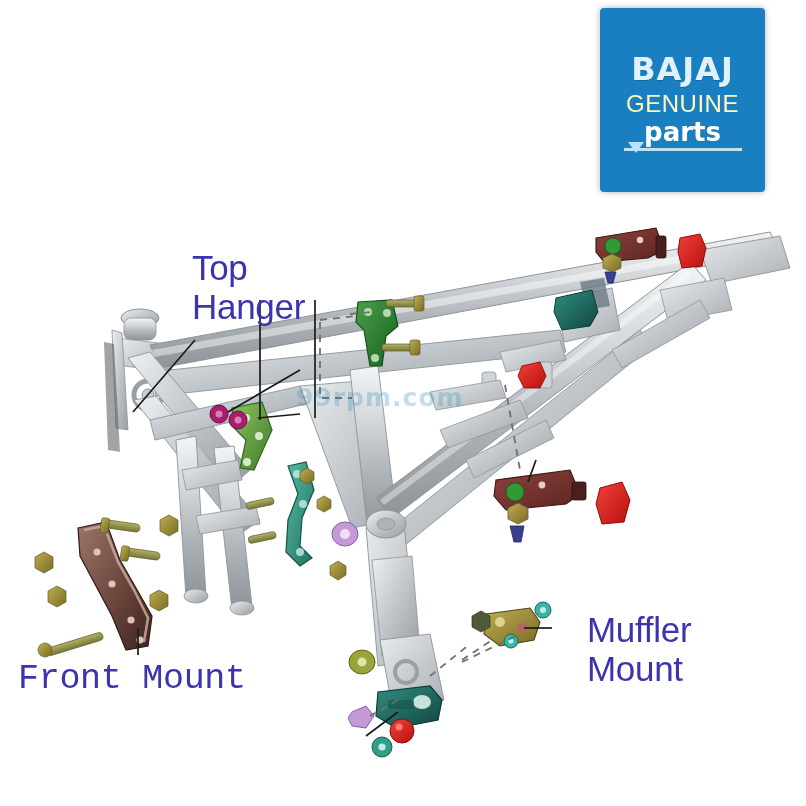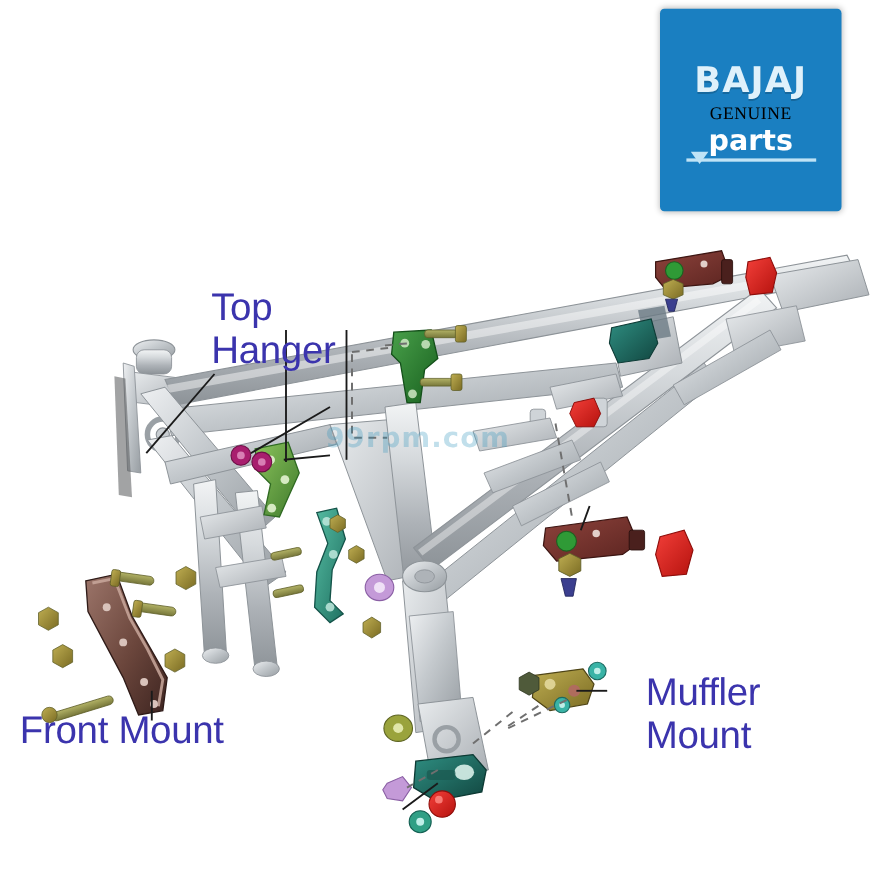--- a/index.html
+++ b/index.html
@@ -42,25 +42,25 @@
     font-family: "DejaVu Sans", sans-serif;
     font-weight: bold;
     font-size: 32px;
     letter-spacing: 1px;
     color: #dff1fb;
     line-height: 1;
     margin-bottom: 7px;
     text-shadow: 0 1px 0 rgba(0,0,0,0.18);
   }
   .logo-genuine {
-    font-family: Liberation Serif, serif;
+    font-family: Liberation Sans, sans-serif;
     font-weight: normal;
-    font-size: 16px;
+    font-size: 24px;
     letter-spacing: 0.5px;
-    color: #000000;
+    color: #fef9c3;
     line-height: 1;
     margin-bottom: 3px;
   }
   .logo-parts {
     font-family: "DejaVu Sans", sans-serif;
     font-weight: bold;
     font-size: 26px;
     color: #ffffff;
     line-height: 1;
   }
@@ -84,22 +84,22 @@
   
   .callout {
     position: absolute;
     color: #3b34ad;
     font-family: "Liberation Sans", sans-serif;
     font-size: 35px;
     line-height: 1.12;
     white-space: pre;
     letter-spacing: -0.3px;
   }
-  #label-top-hanger { left: 192px; top: 260px; }
-  #label-front-mount { left: 18px; top: 644px; }
+  #label-top-hanger { left: 192px; top: 248px; }
+  #label-front-mount { left: 18px; top: 660px; font-family: Liberation Mono, monospace; }
   #label-muffler-mount { left: 587px; top: 610px; }
 
   
   .watermark {
     position: absolute;
     left: 296px;
     top: 383px;
     font-family: "DejaVu Sans", sans-serif;
     font-size: 25px;
     font-weight: bold;

